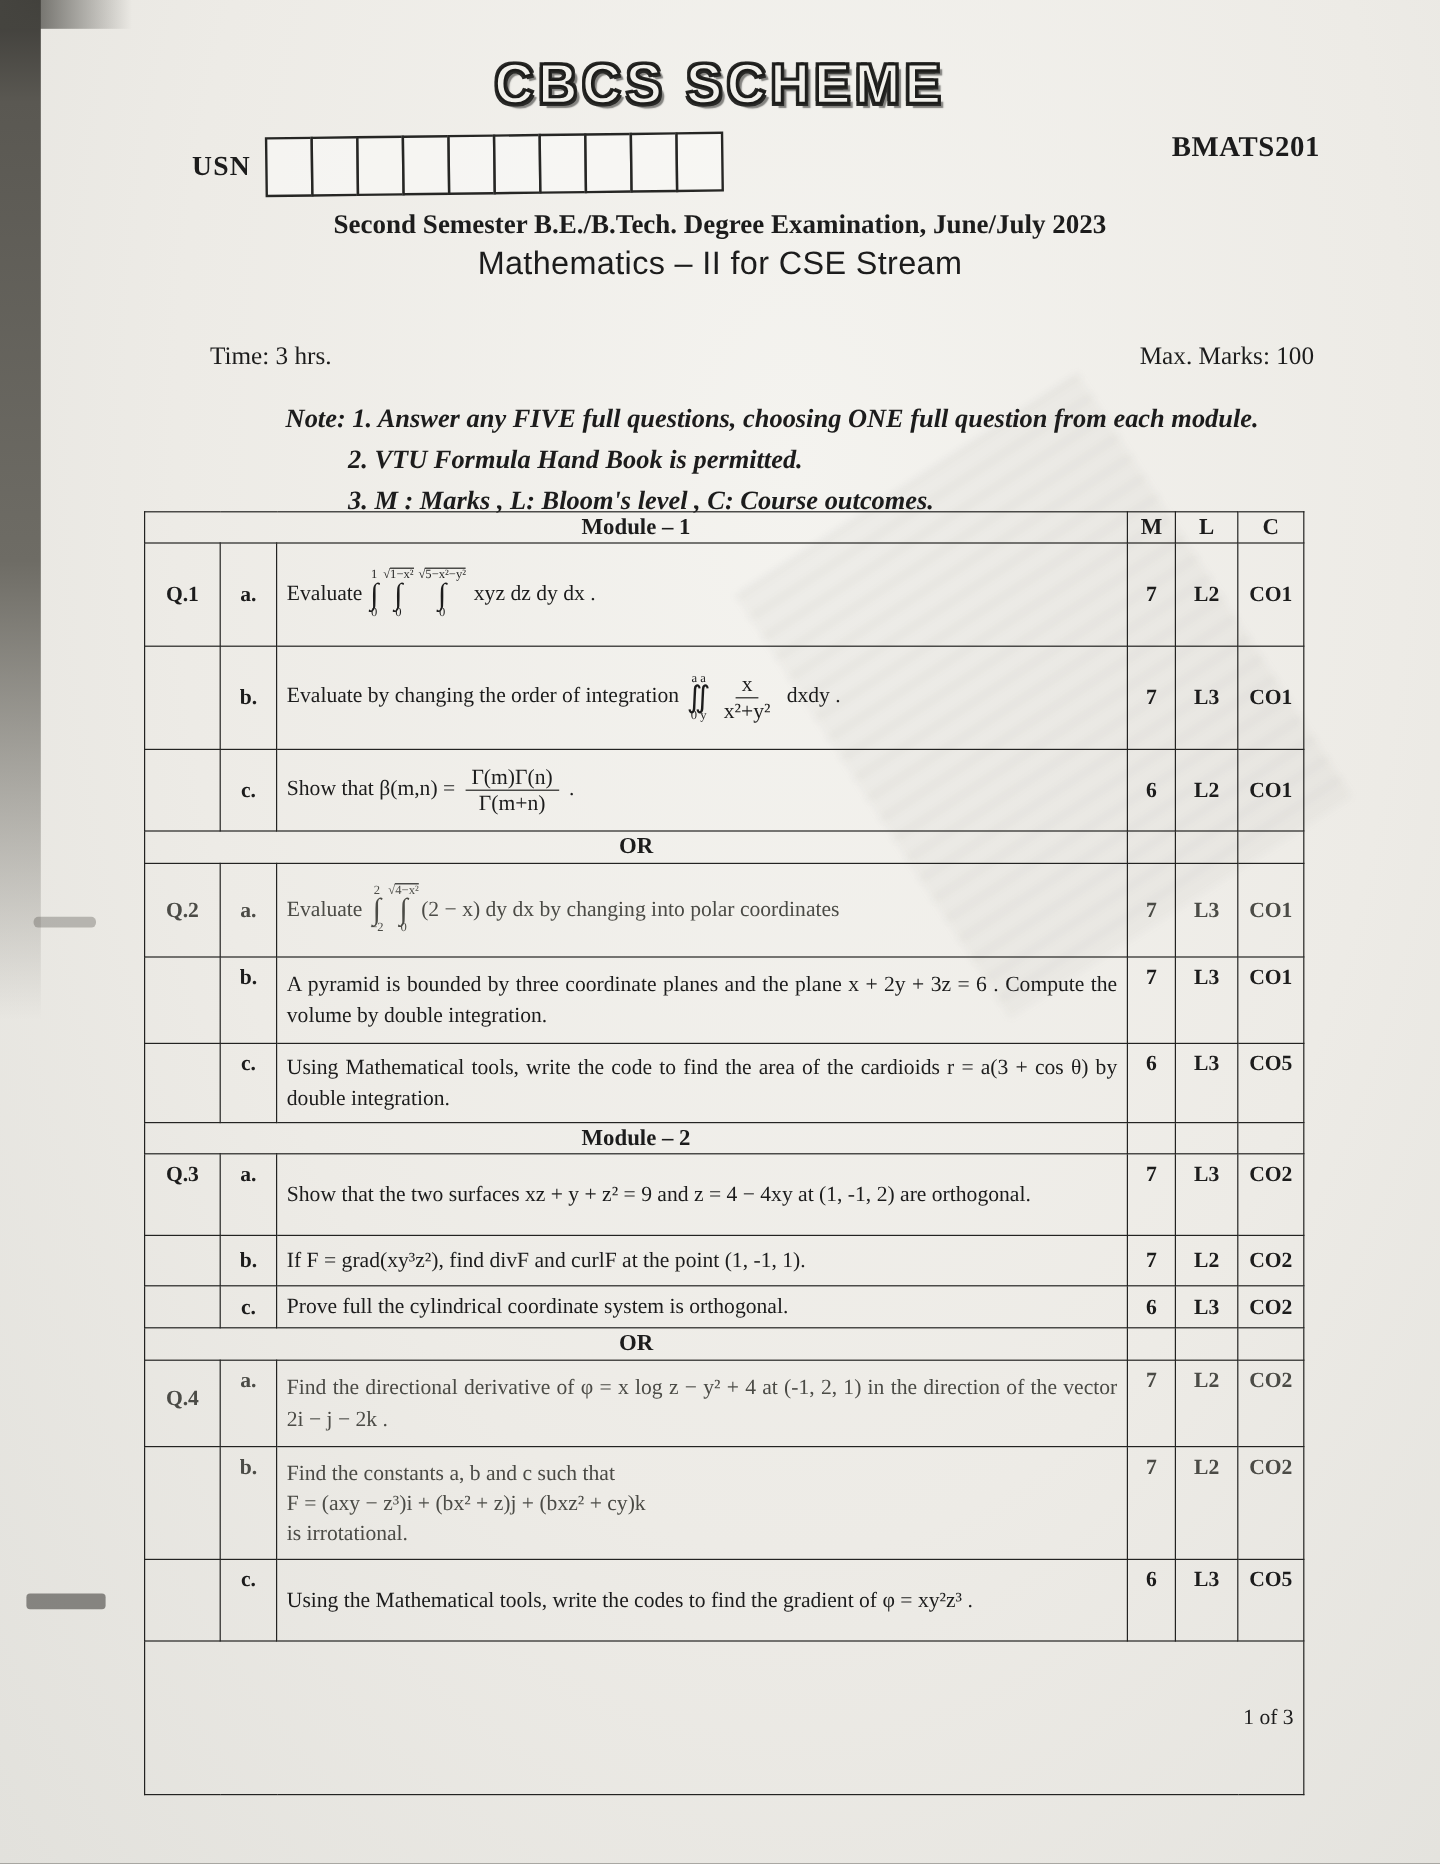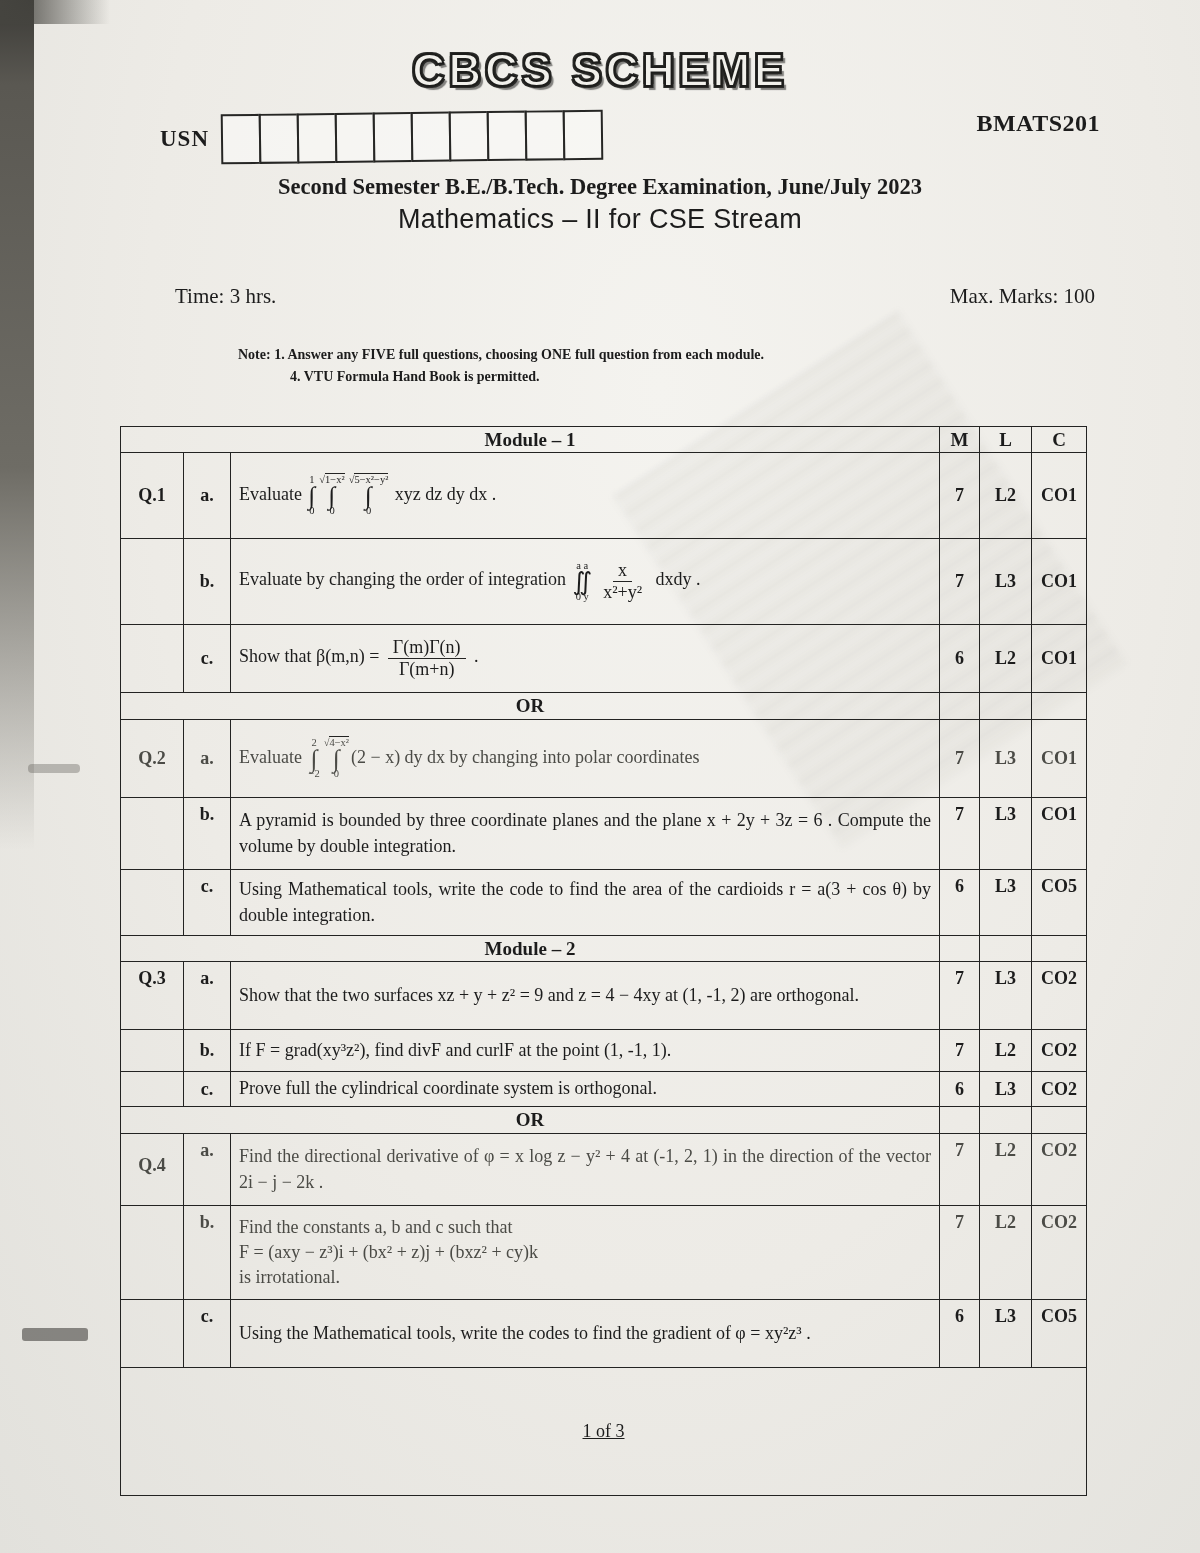--- a/index.html
+++ b/index.html
@@ -27,35 +27,35 @@
     transform:scaleX(.96);}
   .usn-row{position:absolute;top:112px;left:160px;display:flex;align-items:flex-start;}
   .usn-label{font-weight:700;font-size:23px;letter-spacing:1px;margin:14px 14px 0 0;text-align:center;}
   .usn-boxes{display:flex;transform:rotate(-0.7deg);}
   .usn-box{width:36px;height:46px;border:2px solid #262624;margin-left:-2px;background:rgba(252,252,250,.55);}
   .course-code{position:absolute;top:110px;right:100px;font-weight:700;font-size:24px;letter-spacing:.5px;}
   .exam-title{position:absolute;top:174px;left:0;right:0;text-align:center;font-weight:700;font-size:22.5px;}
   .subject-title{position:absolute;top:204px;left:0;right:0;text-align:center;
     font-family:"Liberation Sans",sans-serif;font-weight:400;font-size:27px;letter-spacing:.3px;}
   .time-row{position:absolute;top:284px;left:175px;right:105px;display:flex;justify-content:space-between;font-size:21px;}
-  .notes{position:absolute;top:344px;left:238px;font-weight:700;font-size:14px;line-height:1.55;}
+  .notes{position:absolute;top:332px;left:238px;font-style:italic;font-weight:700;font-size:22px;line-height:1.55;}
   .notes .indent{padding-left:52px;}
 
   
   .qtable{position:absolute;top:426px;left:120px;width:966px;border-collapse:collapse;font-size:18px;table-layout:fixed;}
   .qtable td{border:1.5px solid #232322;padding:2px 8px;vertical-align:middle;overflow:hidden;}
   .header-row td{text-align:center;font-weight:700;font-size:19px;padding:1px 2px;}
   .section-row td{text-align:center;font-weight:700;font-size:19px;padding:1px 2px;}
   .qcol{text-align:center;font-weight:700;}
   .subcol{text-align:center;font-weight:700;vertical-align:middle;}
   .textcol{line-height:1.4;}
   .just{text-align:justify;}
   .valcol{text-align:center;font-weight:700;}
   .faded{color:#4b4b46;}
-  .footer-cell{text-align:center;vertical-align:top;padding-top:32px;font-size:18px;text-decoration:underline;}
+  .footer-cell{text-align:right;vertical-align:top;padding-top:32px;font-size:18px;}
 
   
   .ig{display:inline-flex;flex-direction:column;align-items:center;vertical-align:middle;line-height:1;margin:0 2px;}
   .ig .lim{font-size:10.5px;white-space:nowrap;}
   .ig .s{font-size:25px;margin:-2px 0;}
   .frac{display:inline-flex;flex-direction:column;align-items:center;vertical-align:middle;line-height:1.15;margin:0 4px;}
   .frac .ftop{padding:0 5px;border-bottom:1.4px solid #232322;}
   .frac .fbot{padding:0 5px;}
   .ov{border-top:1px solid #232322;}
 </style>
@@ -93,21 +93,22 @@
   <div class="exam-title">Second Semester B.E./B.Tech. Degree Examination, June/July 2023</div>
   <div class="subject-title">Mathematics – II for CSE Stream</div>
 
   <div class="time-row">
     <span>Time: 3 hrs.</span>
     <span>Max. Marks: 100</span>
   </div>
 
   <div class="notes">
     <div>Note: 1. Answer any FIVE full questions, choosing ONE full question from each module.</div>
-    <div class="indent">4. VTU Formula Hand Book is permitted.</div>
+    <div class="indent">2. VTU Formula Hand Book is permitted.</div>
+    <div class="indent">3. M : Marks , L: Bloom's level , C: Course outcomes.</div>
   </div>
 
   <table class="qtable">
     <colgroup>
       <col style="width:63px">
         <col style="width:47px">
         <col style="width:709px">
       <col style="width:40px">
         <col style="width:52px">
         <col style="width:55px">

